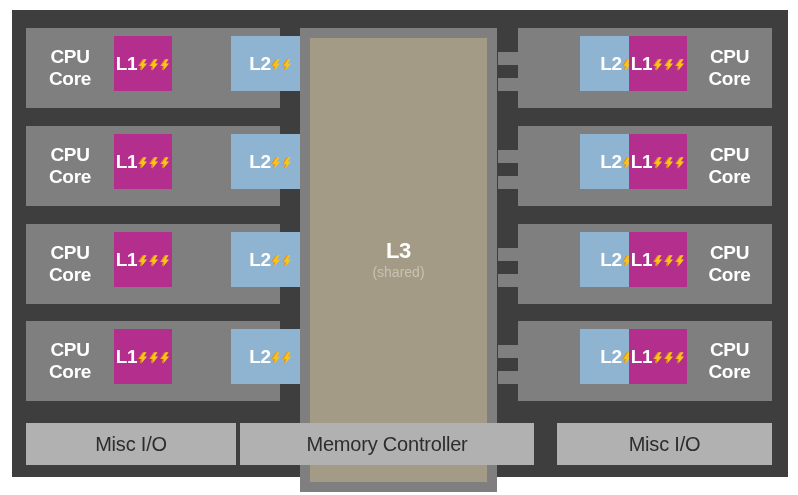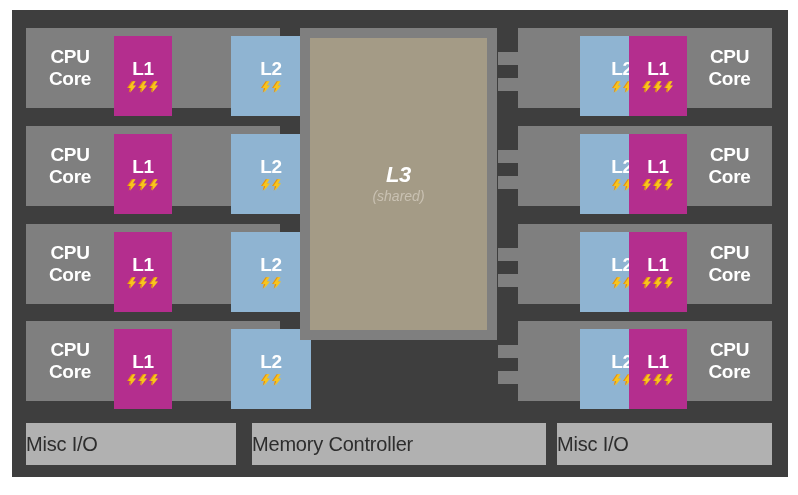--- a/index.html
+++ b/index.html
@@ -13,21 +13,21 @@
   .core-row.left{left:14px;}
   .core-row.right{left:506px;}
   .ry1{top:18px}.ry2{top:116px}.ry3{top:214px}.ry4{top:311px}
 
   .core-label{position:absolute;top:0;height:100%;display:flex;flex-direction:column;
               justify-content:center;align-items:center;color:var(--color-text-light,#fff);
               font-weight:bold;font-size:19px;line-height:1.18;letter-spacing:-0.3px;}
   .core-row.left  .core-label{left:0;width:88px;}
   .core-row.right .core-label{left:169px;width:85px;}
 
-  .cache{position:absolute;top:8px;height:80px;display:flex;flex-direction:column;
+  .cache{position:absolute;top:8px;height:55px;display:flex;flex-direction:row;
          justify-content:center;align-items:center;}
   .cache .cache-label{color:var(--color-text-light,#fff);font-weight:bold;font-size:19px;
          line-height:1;letter-spacing:-0.3px;}
   .l1{background:var(--color-l1,#b42e8e);}
   .l2{background:var(--color-l2,#8fb4d2);margin-left:48px;}
   .core-row.left  .l1{left:88px;width:58px;}
   .core-row.left  .l2{left:157px;width:80px;}
   .core-row.right .l2{left:14px;width:84px;}
   .core-row.right .l1{left:111px;width:58px;}
 
@@ -35,35 +35,35 @@
   .bolt{width:10px;height:12px;margin:0 0.5px;display:block;}
 
   
   .connector-tab{position:absolute;width:21px;height:13px;background:var(--color-connector,#7f7f7f);}
   .core-row.left  .connector-tab{right:-20px;}
   .core-row.right .connector-tab{left:-20px;}
   .connector-tab.t1{top:24px;}
   .connector-tab.t2{top:50px;}
 
   
-  .l3-frame{position:absolute;left:288px;top:18px;width:197px;height:312px;
-            background:var(--color-l3-frame,#7f7f7f);font-style:italic;}
+  .l3-frame{position:absolute;left:288px;top:18px;width:197px;height:464px;
+            background:var(--color-l3-frame,#7f7f7f);}
   .l3-inner{position:absolute;left:10px;top:10px;right:10px;bottom:10px;
             background:var(--color-l3-fill,#a49b86);display:flex;flex-direction:column;
             justify-content:center;align-items:center;}
   .l3-label{color:var(--color-text-light,#fff);font-weight:bold;font-size:22px;
             letter-spacing:-0.3px;line-height:1.1;}
   .l3-note{color:var(--color-l3-note-text,#c9c1b2);font-size:14px;line-height:1.3;}
 
   
   .io-block{position:absolute;top:413px;height:42px;background:var(--color-io-block,#b1b1b1);
-            display:flex;justify-content:flex-start;align-items:center;
+            display:flex;justify-content:center;align-items:center;
             color:var(--color-text-dark,#2d2d2d);font-size:20px;letter-spacing:-0.2px;}
   .io-left{left:14px;width:210px;}
-  .io-mc{left:240px;width:294px;}
+  .io-mc{left:228px;width:294px;}
   .io-right{left:545px;width:215px;}
 </style>
 </head>
 <body>
 
 <div class="page">
   <div class="die">
 
     <div class="core-row left ry1">
       <div class="connector-tab t1"></div>

